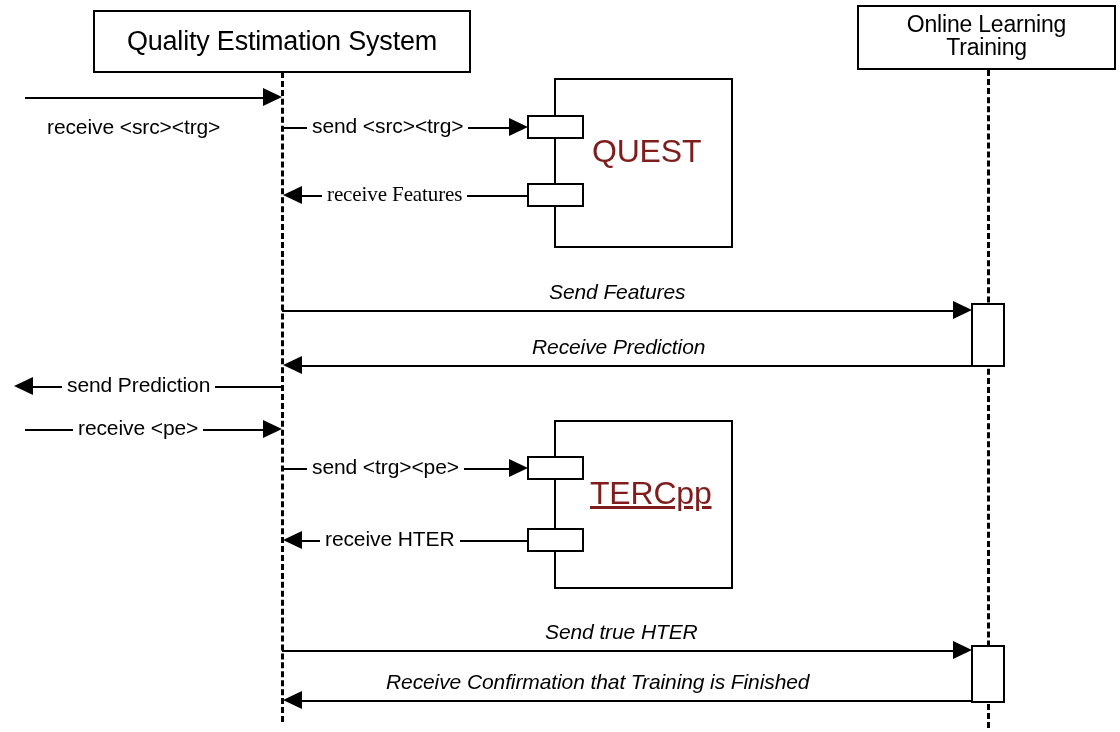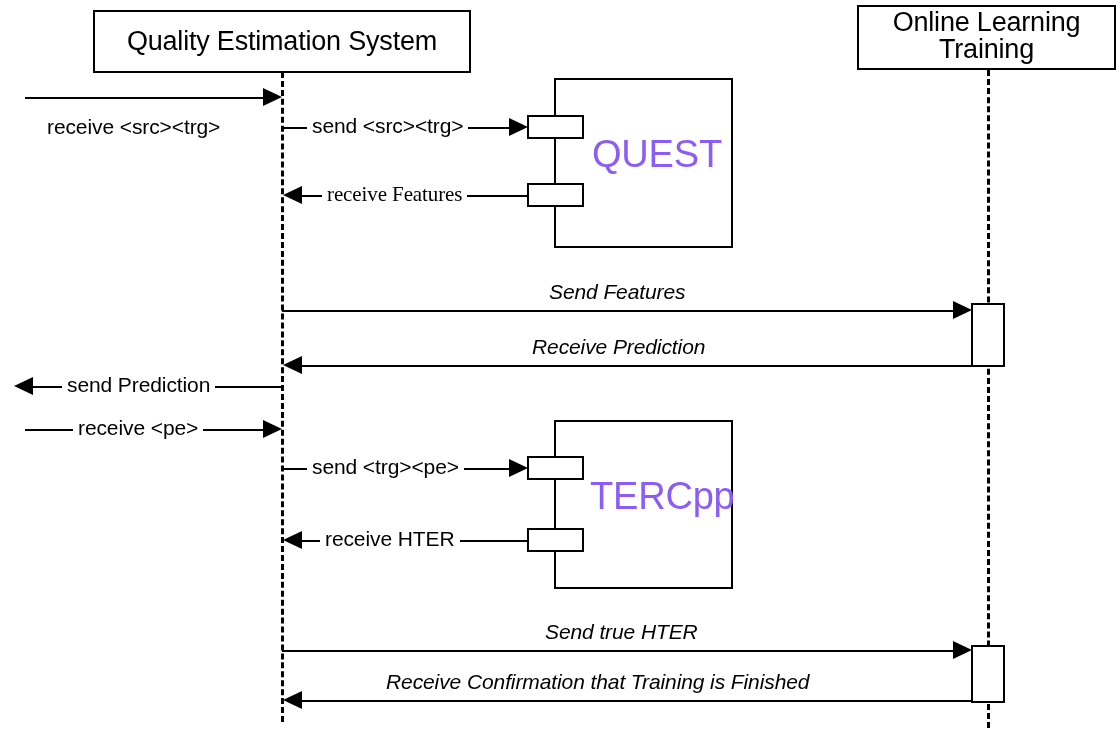--- a/index.html
+++ b/index.html
@@ -4,31 +4,31 @@
 <style>
   html,body{margin:0;padding:0;background:#ffffff;}
   body{font-family:"Liberation Sans",sans-serif;color:#000;}
   #stage{position:relative;width:1120px;height:732px;overflow:hidden;background:#fff;border-radius:7px;}
 
   .lifeline-box{
     position:absolute;box-sizing:border-box;border:2px solid #000;background:#fff;
     display:flex;align-items:center;justify-content:center;text-align:center;
     font-size:27px;line-height:1.02;color:#000;letter-spacing:-0.2px;
   }
-  .lifeline-box.two-line{line-height:1.0;font-size:27px;}
+  .lifeline-box.two-line{line-height:1.0;font-size:23px;}
 
   .lifeline{
     position:absolute;width:0;border-left:3px dashed #000;
   }
 
   .comp-box{
     position:absolute;box-sizing:border-box;border:2px solid #000;background:#fff;
   }
   .comp-label{
-    position:absolute;font-size:38px;color:#8b5cf6;letter-spacing:-0.2px;white-space:nowrap;
+    position:absolute;font-size:32px;color:#7f1d1d;letter-spacing:-0.2px;white-space:nowrap;
   }
 
   .act-bar{
     position:absolute;box-sizing:border-box;border:2px solid #000;background:#fff;z-index:6;
   }
 
   
   .msg{position:absolute;height:0;z-index:4;}
   .seg{position:absolute;height:0;border-top:2px solid #000;top:0;}
   .msg-label{
@@ -66,21 +66,21 @@
 
   <div class="lifeline" style="left:281px;top:72px;height:650px;"></div>
   <div class="lifeline" style="left:987px;top:70px;height:658px;"></div>
 
   <div class="comp-box" style="left:554px;top:78px;width:179px;height:170px;"></div>
   <div class="comp-label" style="left:592px;top:133px;">QUEST</div>
   <div class="act-bar" style="left:527px;top:115px;width:57px;height:24px;"></div>
   <div class="act-bar" style="left:527px;top:183px;width:57px;height:24px;"></div>
 
   <div class="comp-box" style="left:554px;top:420px;width:179px;height:169px;"></div>
-  <div class="comp-label" style="left:590px;top:475px;">TERCpp</div>
+  <div class="comp-label" style="left:590px;top:475px;text-decoration:underline;">TERCpp</div>
   <div class="act-bar" style="left:527px;top:456px;width:57px;height:24px;"></div>
   <div class="act-bar" style="left:527px;top:528px;width:57px;height:24px;"></div>
 
   <div class="act-bar" style="left:971px;top:303px;width:34px;height:64px;"></div>
   <div class="act-bar" style="left:971px;top:645px;width:34px;height:58px;"></div>
 
   <div class="msg" style="left:0;top:97px;width:1120px;">
     <div class="seg" style="left:25px;width:238px;"></div>
     <div class="msg-label inline" style="left:42px;margin-top:31px;">receive &lt;src&gt;&lt;trg&gt;</div>
     <div class="arrowhead right" style="left:263px;"></div>

